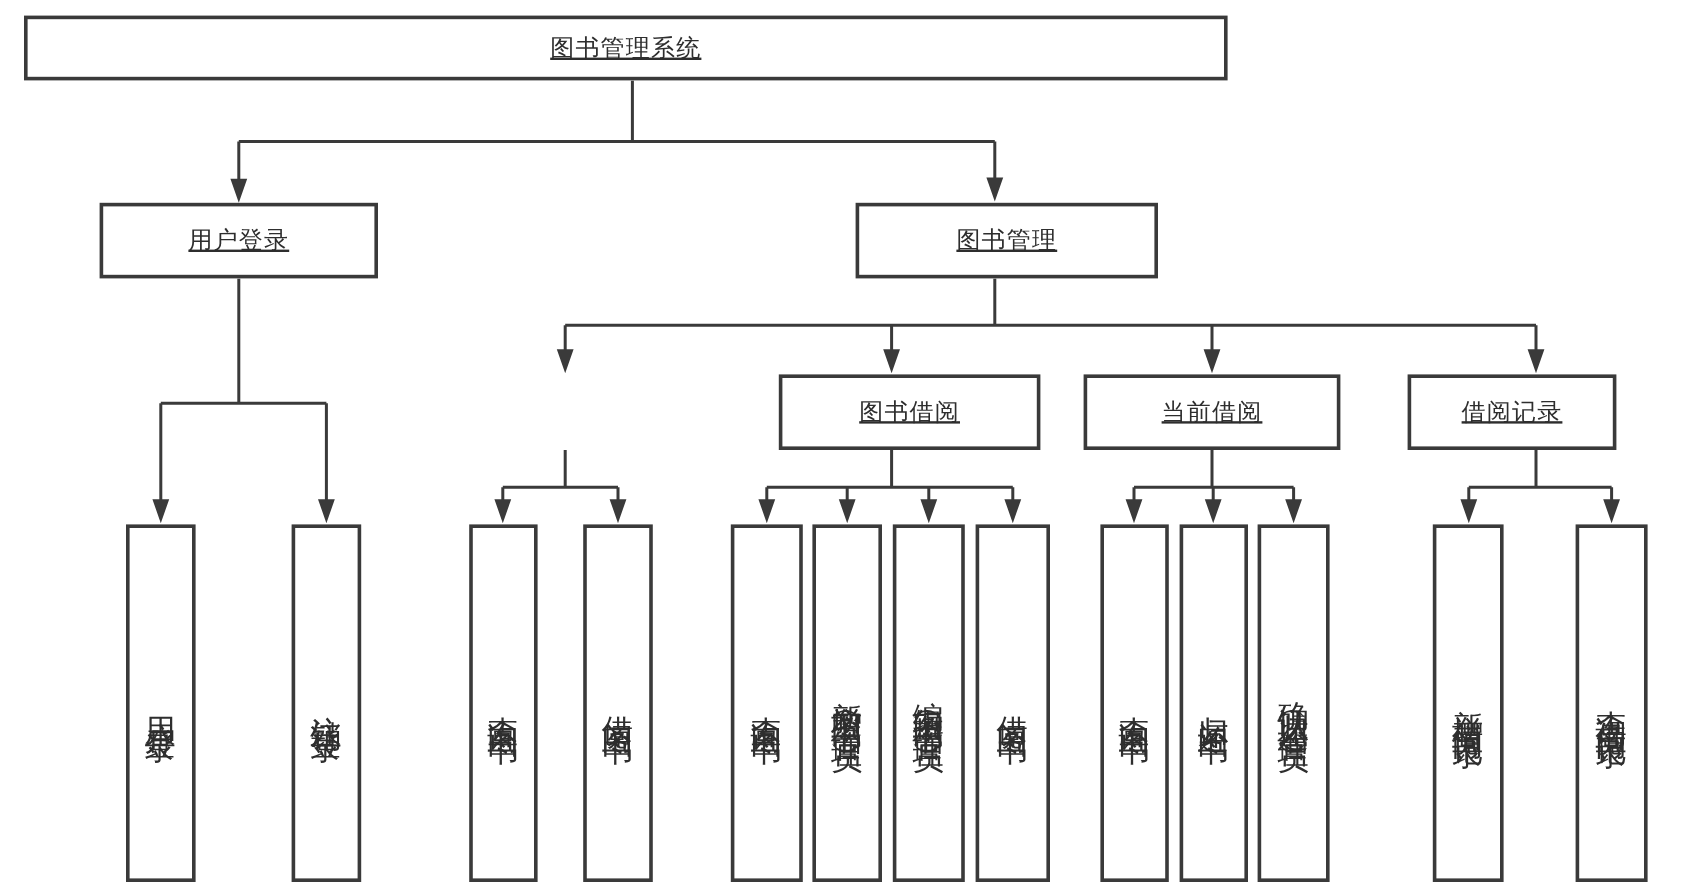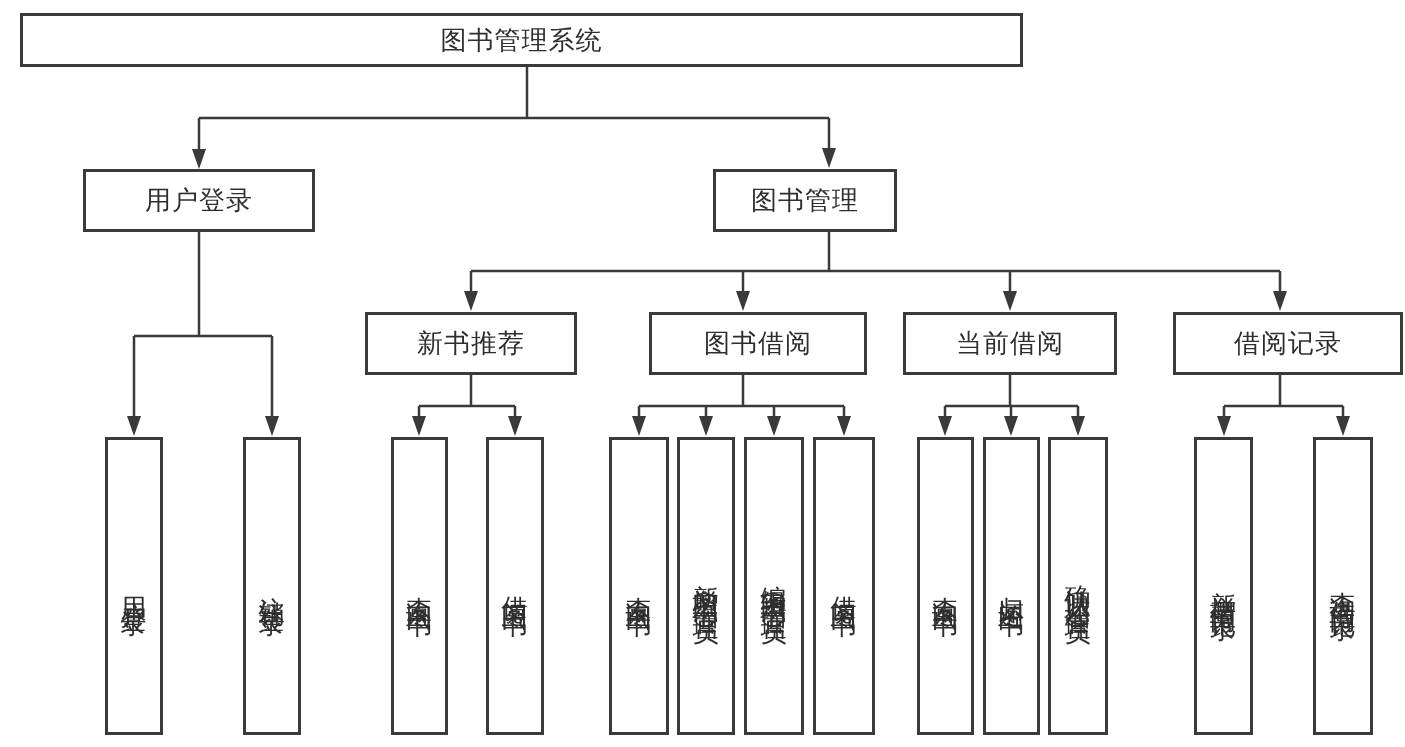--- a/index.html
+++ b/index.html
@@ -6,34 +6,34 @@
   .stage{
     position:relative;width:1405px;height:747px;background:#ffffff;overflow:hidden;
     font-family:"Liberation Sans","DejaVu Sans",sans-serif;
   }
   .wires{position:absolute;left:0;top:0;pointer-events:none;}
   .hbox,.vbox{
     position:absolute;box-sizing:border-box;background:#ffffff;
     border:3px solid #3a3a3a;color:#2e2e2e;
     display:flex;align-items:center;justify-content:center;
   }
-  .hbox{font-size:26px;letter-spacing:1px;white-space:nowrap;}
+  .hbox{font-size:20px;letter-spacing:1px;white-space:nowrap;text-decoration:underline;}
   .vbox{
     writing-mode:vertical-rl;text-orientation:mixed;
     font-size:26px;letter-spacing:5px;line-height:1;
     width:58px;top:437px;height:298px;
   }
   
   #b-root{left:20px;top:13px;width:1003px;height:54px;}
   #b-login{left:83px;top:169px;width:232px;height:63px;}
-  #b-mgmt{left:713px;top:169px;width:184px;height:63px;}
+  #b-mgmt{left:713px;top:169px;width:252px;height:63px;}
   #b-nbr{left:365px;top:312px;width:212px;height:63px;}
   #b-bb{left:634px;top:312px;width:218px;height:63px;margin-left:15px;}
   #b-cb{left:903px;top:312px;width:214px;height:63px;text-align:center;}
-  #b-rec{left:1173px;top:312px;width:230px;height:63px;}
+  #b-rec{left:1173px;top:312px;width:174px;height:63px;}
   
   #v-ul1{left:105px;}
   #v-ul2{left:243px;}
   #v-nbr1{left:391px;width:57px;}
   #v-nbr2{left:486px;}
   #v-bb1{left:609px;width:60px;}
   #v-bb2{left:677px;}
   #v-bb3{left:744px;width:60px;}
   #v-bb4{left:813px;width:62px;}
   #v-cb1{left:917px;width:57px;}
@@ -69,21 +69,20 @@
       M632 416h14l-7 20z M699 416h14l-7 20z M767 416h14l-7 20z M837 416h14l-7 20z
       M938 416h14l-7 20z M1004 416h14l-7 20z M1071 416h14l-7 20z
       M1217 416h14l-7 20z M1336 416h14l-7 20z"></path>
   </svg>
 
   <div class="hbox" id="b-root">图书管理系统</div>
 
   <div class="hbox" id="b-login">用户登录</div>
   <div class="hbox" id="b-mgmt">图书管理</div>
 
-  <div class="hbox" id="b-nbr">新书推荐</div>
   <div class="hbox" id="b-bb">图书借阅</div>
   <div class="hbox" id="b-cb">当前借阅</div>
   <div class="hbox" id="b-rec">借阅记录</div>
 
   <div class="vbox" id="v-ul1">用户登录</div>
   <div class="vbox" id="v-ul2">注销登录</div>
 
   <div class="vbox" id="v-nbr1">查询图书</div>
   <div class="vbox" id="v-nbr2">借阅图书</div>
 

